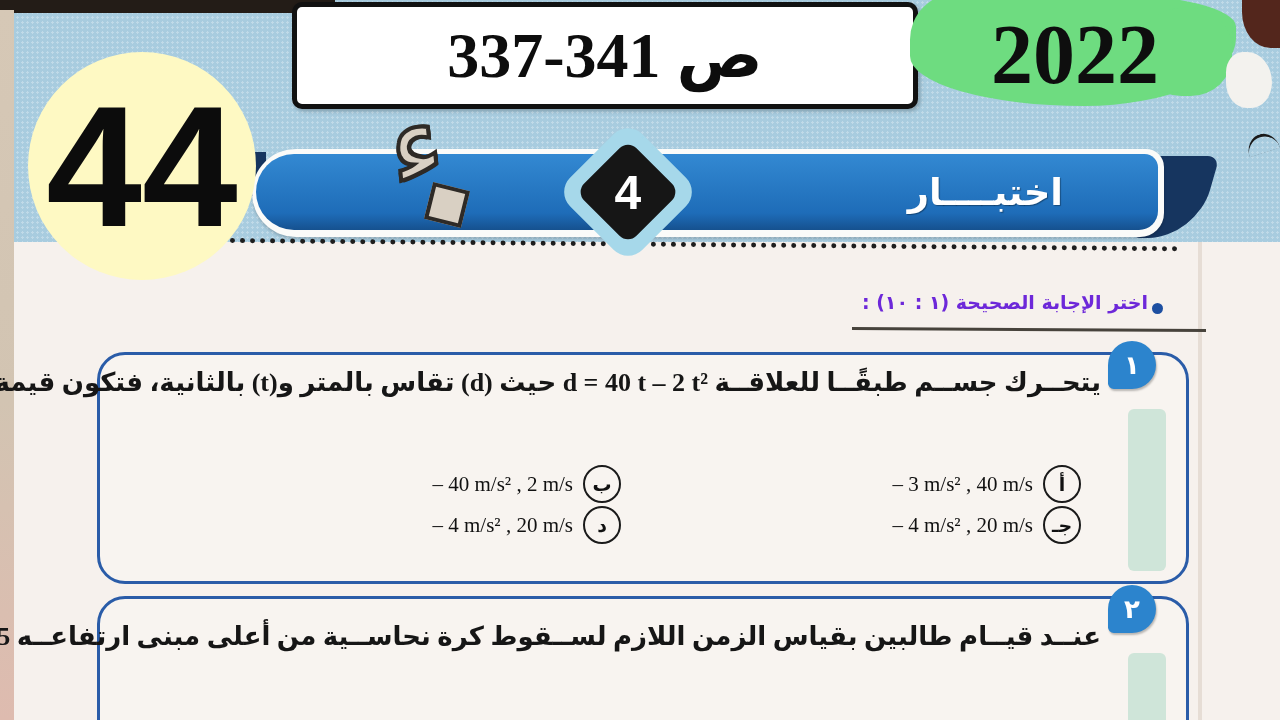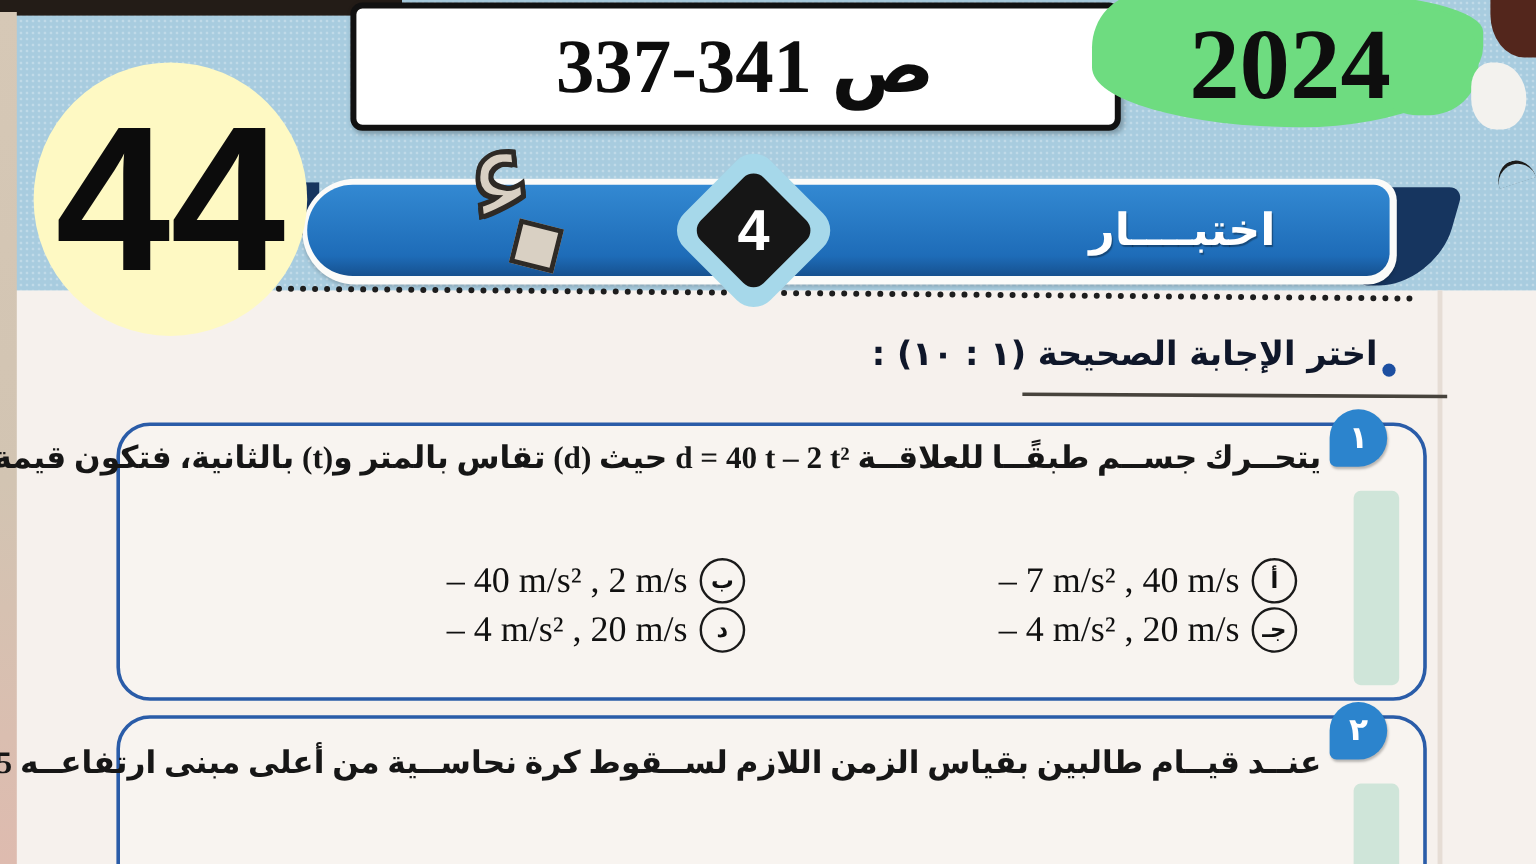--- a/index.html
+++ b/index.html
@@ -13,21 +13,21 @@
   .top-dark-strip{position:absolute;left:0;top:0;width:335px;height:13px;background:#231c17;}
   .corner-dark{position:absolute;left:1242px;top:0;width:38px;height:48px;background:#53261c;
                border-radius:0 0 0 75%;}
   .left-edge-strip{position:absolute;left:0;top:10px;width:14px;height:710px;
                    background:linear-gradient(180deg,#d6c8b6 0%,#d2c4b2 55%,#debbaf 100%);}
   .page-curve-line{position:absolute;left:1198px;top:242px;width:4px;height:478px;background:#e6ddd5;}
 
   
   .pages-box{position:absolute;left:292px;top:2px;width:616px;height:97px;background:#ffffff;
              border:5px solid #111;border-radius:10px;display:flex;align-items:center;justify-content:center;
-             box-shadow:2px 2px 4px rgba(0,0,0,.25);padding-left:16px;}
+             box-shadow:2px 2px 4px rgba(0,0,0,.25);}
   .pages-box span{font-family:"Liberation Serif","DejaVu Sans",serif;font-size:64px;font-weight:600;color:#0d0d0d;}
 
   .year-brush{position:absolute;left:910px;top:-6px;width:326px;height:112px;background:#6edc80;
               border-radius:14% 42% 48% 55% / 42% 30% 62% 46%;}
   .brush-blob2{position:absolute;left:1140px;top:8px;width:92px;height:88px;background:#6edc80;border-radius:45%;}
   .brush-white-patch{position:absolute;left:1226px;top:52px;width:46px;height:56px;background:#f3f2ee;
                      border-radius:40% 60% 50% 50%;}
   .year-text{position:absolute;left:930px;top:6px;width:290px;text-align:center;
              font-family:"Liberation Serif","DejaVu Serif",serif;font-size:84px;font-weight:600;color:#0e0e0e;}
 
@@ -59,22 +59,22 @@
   .ornament{position:absolute;left:388px;top:84px;z-index:9;font-size:118px;line-height:1;color:#d9d0c3;
             -webkit-text-stroke:4px #2e2a26;text-shadow:2px 2px 0 #2e2a26,-2px 2px 0 #2e2a26,2px -2px 0 #2e2a26;
             transform:rotate(-6deg);}
   .ornament-square{position:absolute;left:428px;top:186px;width:30px;height:30px;background:#d9d0c3;
                    border:4px solid #2e2a26;transform:rotate(14deg);z-index:9;}
 
   .dotted-divider{position:absolute;left:230px;top:238px;width:948px;height:0;
                   border-top:5px dotted #1d1d1d;transform:rotate(.5deg);transform-origin:left center;z-index:5;}
 
   
-  .heading{position:absolute;right:132px;top:278px;direction:rtl;white-space:nowrap;
-           font-size:28px;font-weight:700;color:#0f172a;}
+  .heading{position:absolute;right:132px;top:291px;direction:rtl;white-space:nowrap;
+           font-size:19px;font-weight:700;color:#6d28d9;}
   .heading-bullet{position:absolute;left:1152px;top:303px;width:11px;height:11px;border-radius:50%;background:#1d4fa1;}
   .heading-underline{position:absolute;left:852px;top:328px;width:354px;height:3px;background:#47433c;
                      transform:rotate(.3deg);}
 
   
   .qbox{position:absolute;left:97px;width:1086px;border:3px solid #2a5ca8;border-radius:28px;background:#f8f4f0;}
   .qbox1{top:352px;height:226px;}
   .qbox2{top:596px;height:170px;}
   .teal-strip{position:absolute;right:20px;top:54px;bottom:10px;width:38px;background:#cfe5d9;border-radius:6px;}
   .q-badge{position:absolute;right:30px;top:-14px;width:48px;height:48px;background:#2c84cd;
@@ -86,21 +86,21 @@
   .q1-l2{right:85px;top:62px;}
   .q2-l1{right:85px;top:22px;}
   .q2-l2{right:85px;top:76px;}
 
   .choice{position:absolute;direction:rtl;display:flex;align-items:center;gap:10px;height:40px;}
   .choice-a{right:105px;top:109px;} .choice-b{right:565px;top:109px;}
   .choice-j{right:105px;top:150px;} .choice-d{right:565px;top:150px;}
   .letter-circle{width:34px;height:34px;border:2.5px solid #1a1a1a;border-radius:50%;flex:0 0 auto;
                  display:flex;align-items:center;justify-content:center;font-size:19px;font-weight:700;color:#111;}
   .choice-value{direction:ltr;unicode-bidi:embed;font-family:"Liberation Serif","DejaVu Serif",serif;
-                font-size:30px;color:#111;}
+                font-size:21px;color:#111;}
 
   .pen-mark{position:absolute;left:1246px;top:134px;width:32px;height:16px;
             border-top:3px solid #1a1a1a;border-radius:50% / 100% 100% 0 0;transform:rotate(-18deg);}
 </style>
 </head>
 <body>
 
 <div class="canvas">
 
   <div class="top-band"></div>
@@ -108,21 +108,21 @@
   <div class="corner-dark"></div>
   <div class="left-edge-strip"></div>
   <div class="page-curve-line"></div>
 
   <div class="pages-box">
     <span>337-341 ص</span>
   </div>
   <div class="year-brush"></div>
   <div class="brush-blob2"></div>
   <div class="brush-white-patch"></div>
-  <div class="year-text">2024</div>
+  <div class="year-text">2022</div>
   <div class="video-badge">
     <span>44</span>
   </div>
 
   <div class="banner-notch-left"></div>
   <div class="banner-tail-right"></div>
   <div class="banner-outer">
     <div class="banner-bar">
       <span class="banner-title">اختبــــار</span>
     </div>
@@ -140,21 +140,21 @@
   <div class="heading-bullet"></div>
   <div class="heading-underline"></div>
 
   <div class="qbox qbox1">
     <div class="teal-strip"></div>
     <div class="q-badge">١</div>
     <div class="q-line q1-l1">يتحــرك جســم طبقًــا للعلاقــة d = 40 t – 2 t² حيث (d) تقاس بالمتر و(t) بالثانية، فتكون قيمة ســرعته</div>
 
     <div class="choice choice-a">
       <span class="letter-circle">أ</span>
-      <span class="choice-value">– 7 m/s² , 40 m/s</span>
+      <span class="choice-value">– 3 m/s² , 40 m/s</span>
     </div>
     <div class="choice choice-b">
       <span class="letter-circle">ب</span>
       <span class="choice-value">– 40 m/s² , 2 m/s</span>
     </div>
     <div class="choice choice-j">
       <span class="letter-circle">جـ</span>
       <span class="choice-value">– 4 m/s² , 20 m/s</span>
     </div>
     <div class="choice choice-d">

